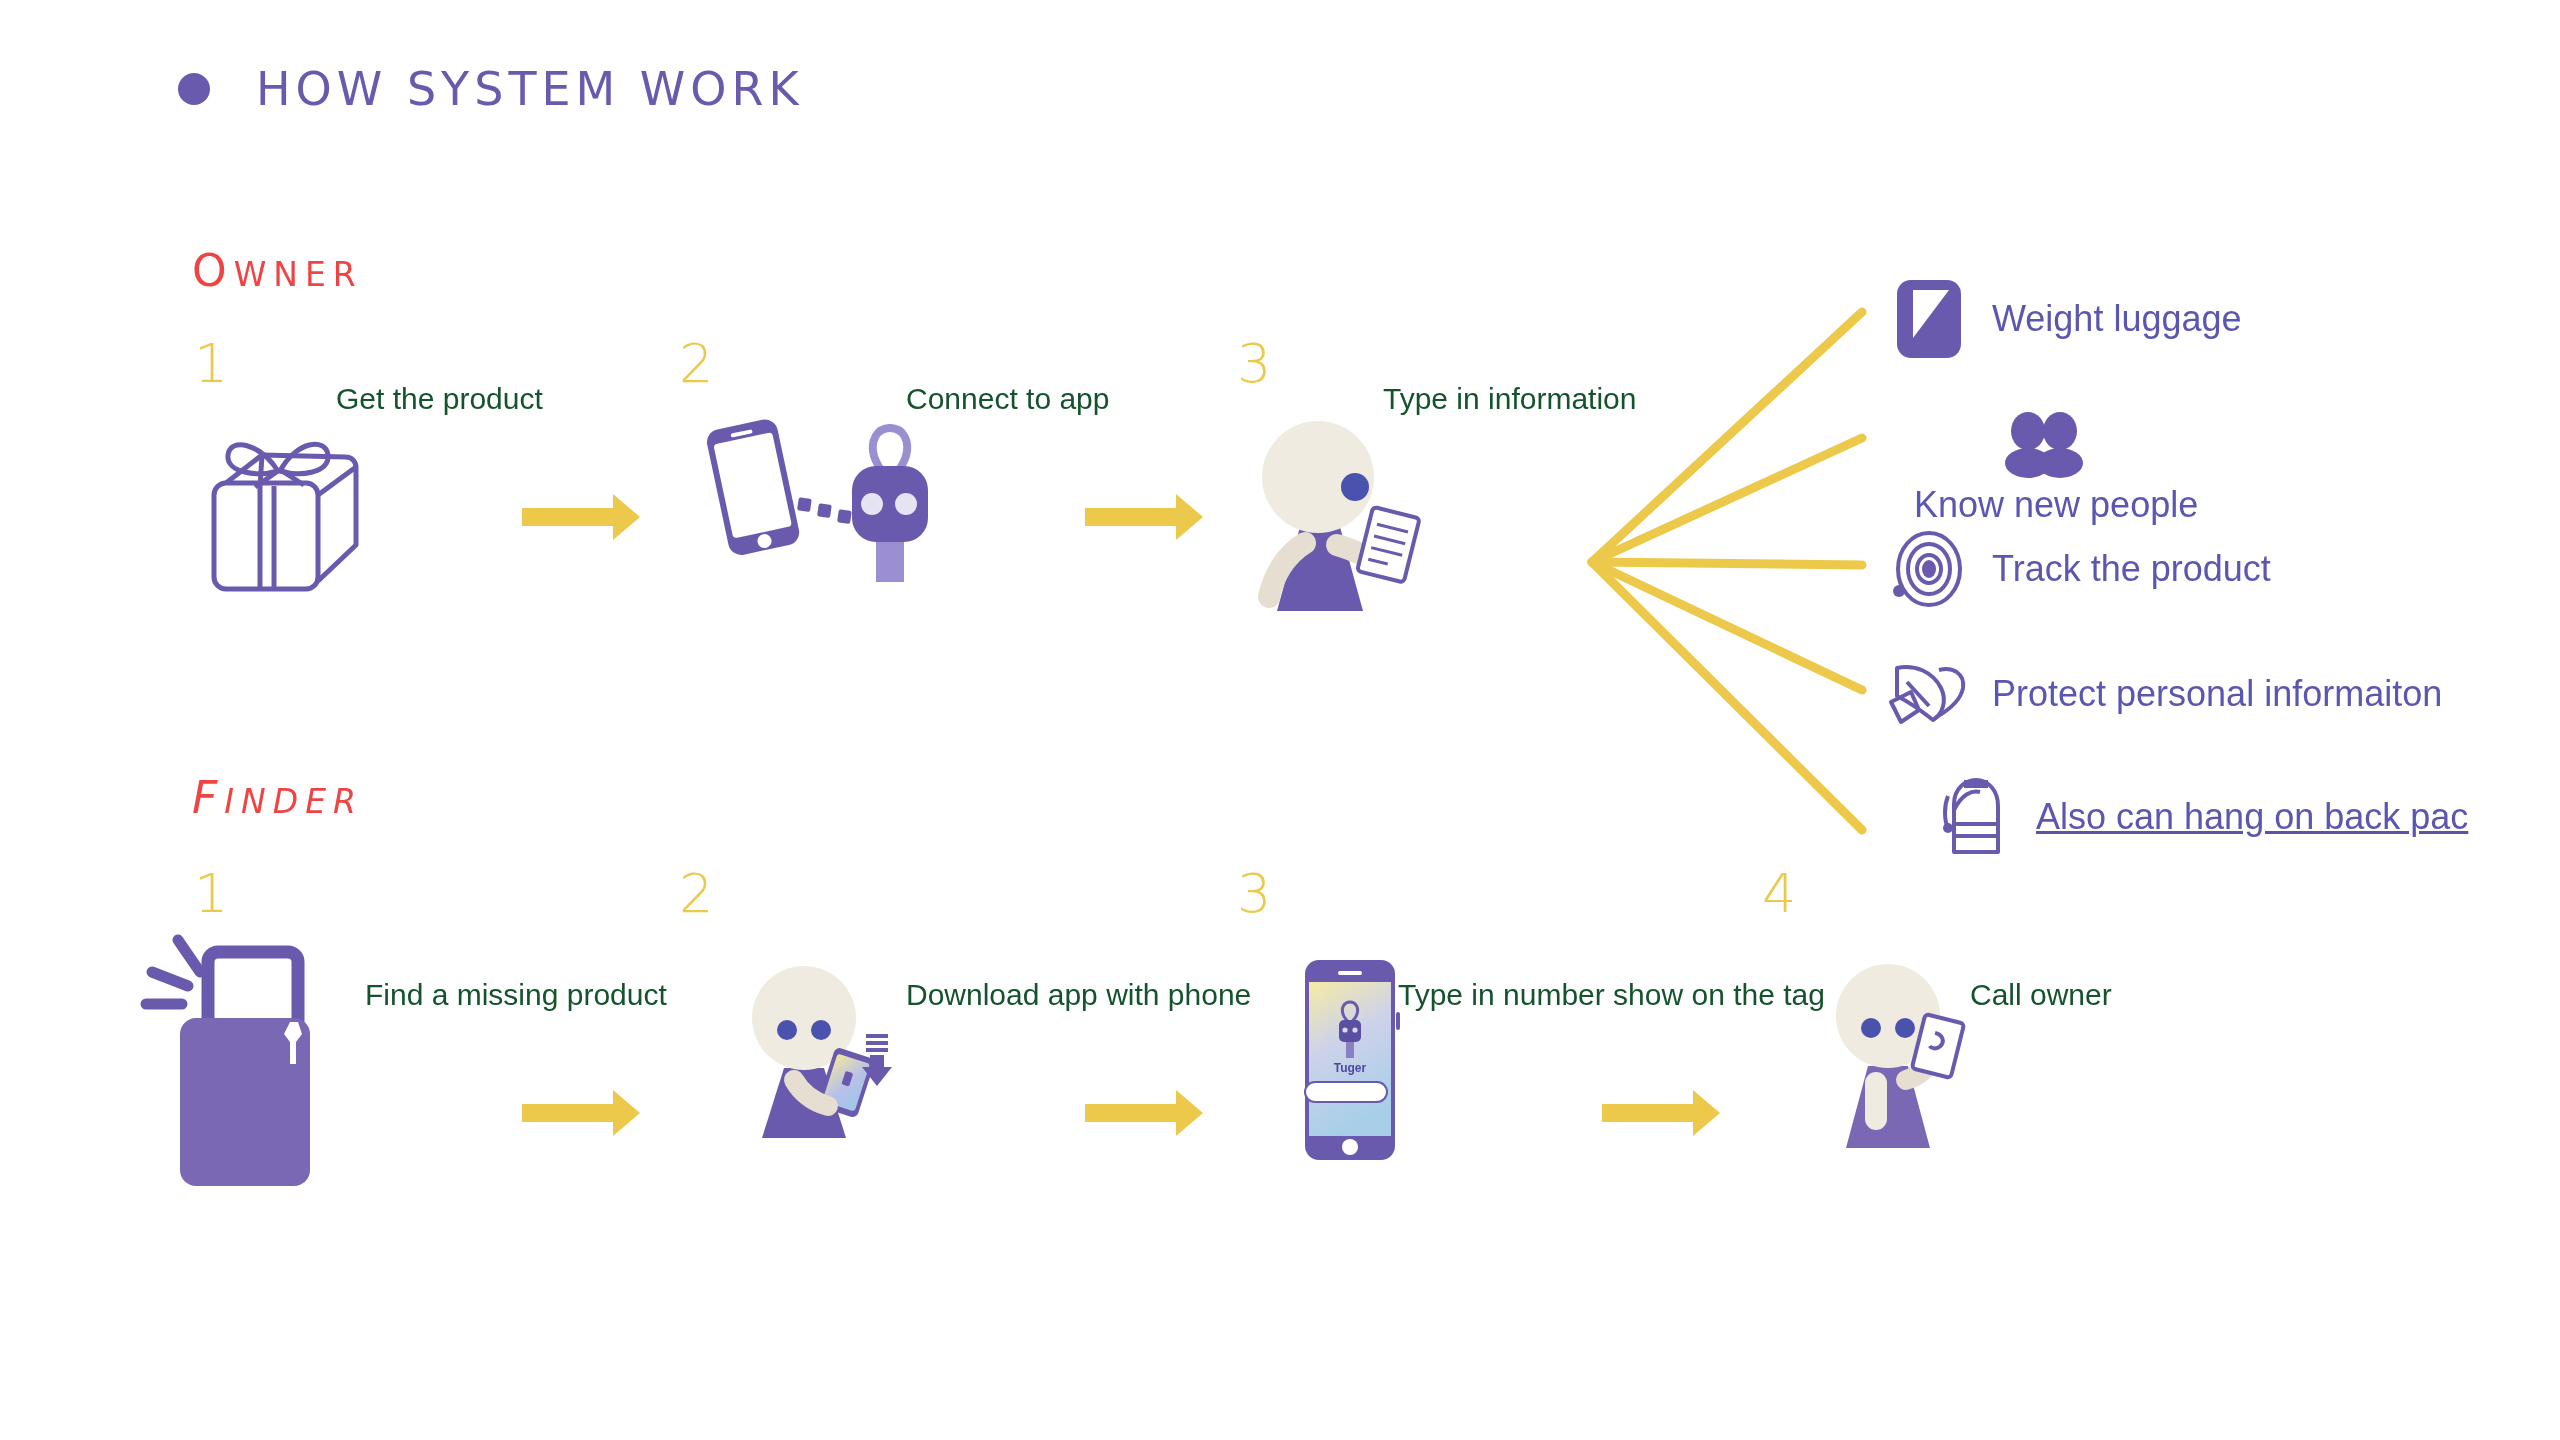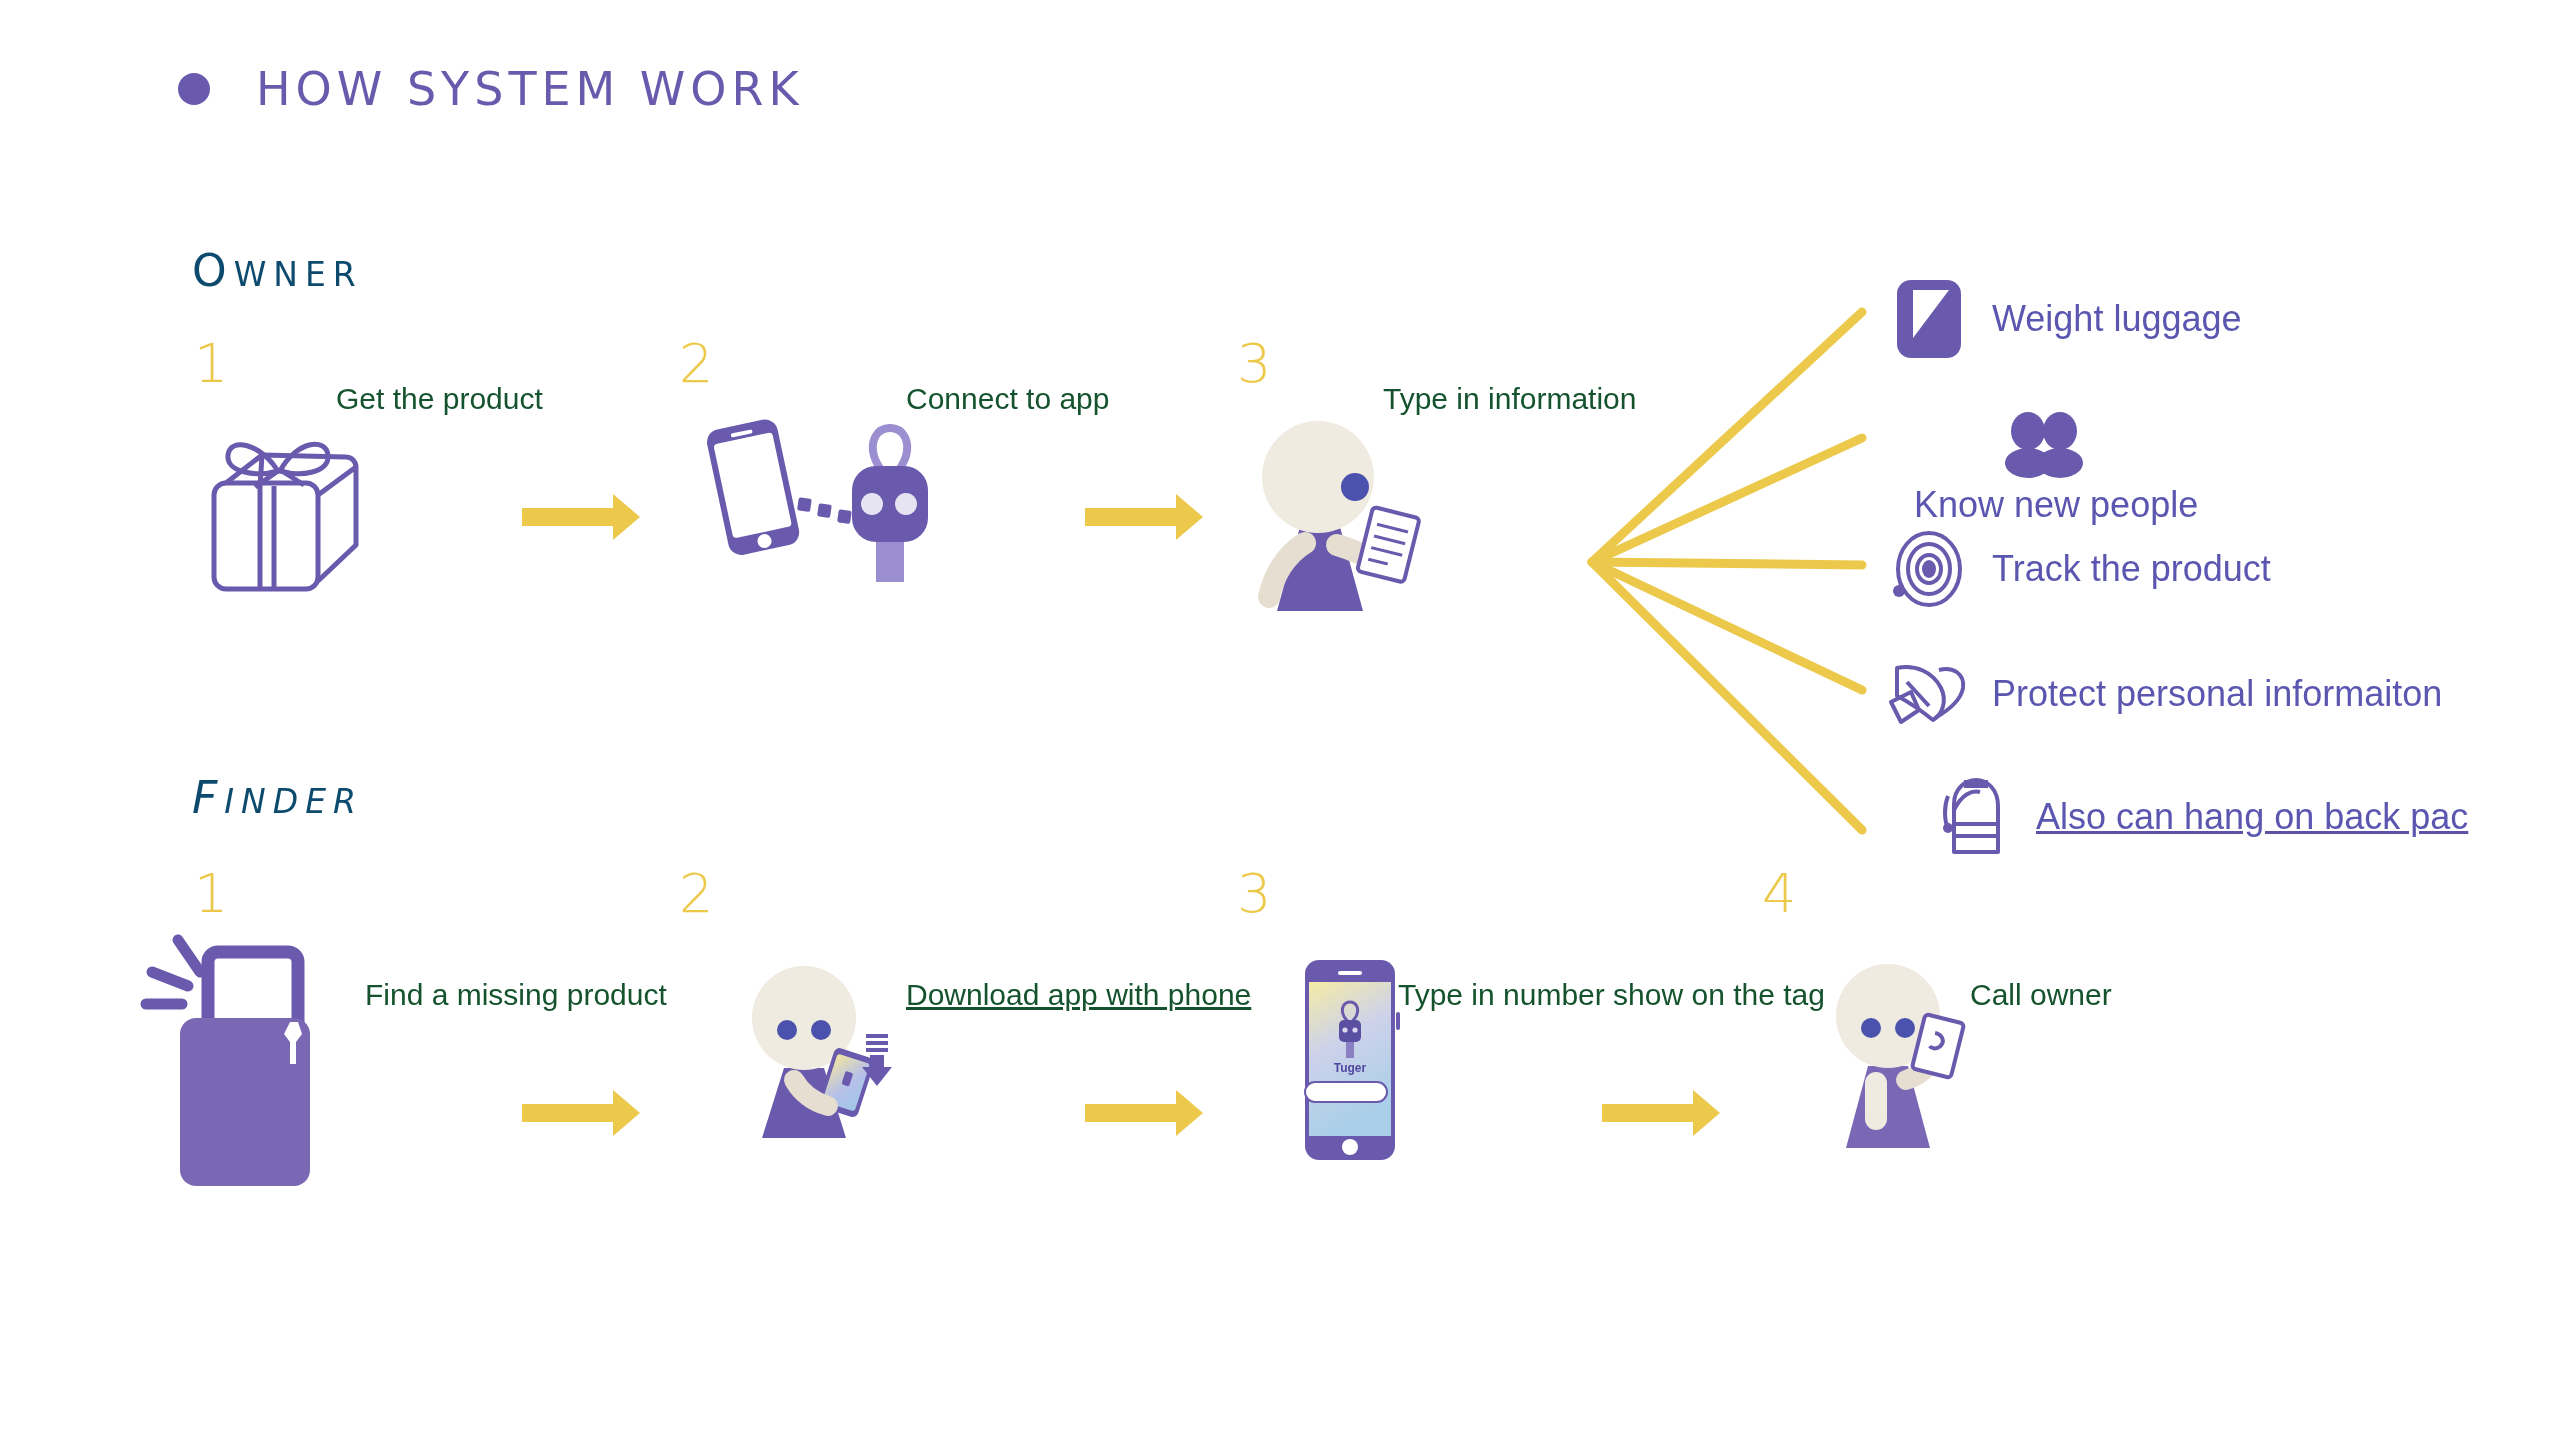--- a/index.html
+++ b/index.html
@@ -6,21 +6,21 @@
   body{width:2560px;height:1440px;position:relative;overflow:hidden;
        font-family:"Liberation Sans",sans-serif;color:#5f51a6;}
 
   
   .header{position:absolute;left:178px;top:62px;display:flex;align-items:center;}
   .header .dot{width:32px;height:32px;border-radius:50%;background:#6a5aad;}
   .header .title{margin-left:46px;font-size:46px;letter-spacing:5px;
                  font-weight:400;color:#6a5aad;font-family:"DejaVu Sans",sans-serif;}
 
   
-  .sec-head{position:absolute;color:#0c4a6e;font-family:"DejaVu Sans",sans-serif;
+  .sec-head{position:absolute;color:#ef4444;font-family:"DejaVu Sans",sans-serif;
             font-weight:400;letter-spacing:7px;white-space:nowrap;}
   .sec-head .cap{font-size:44px;}
   .sec-head .rest{font-size:33px;}
 
   
   .stepnum{position:absolute;font-size:54px;color:#ecc94b;font-weight:300;
            font-family:"DejaVu Sans",sans-serif;line-height:1;}
 
   
   .caption{position:absolute;font-size:30px;color:#14532d;white-space:nowrap;
@@ -207,21 +207,21 @@
 <div class="sec-head" style="left:192px;top:772px;font-style:italic;">
   <span class="cap">F</span><span class="rest">INDER</span>
 </div>
 
 <div class="stepnum" style="left:194px;top:867px;">1</div>
 <div class="stepnum" style="left:679px;top:867px;">2</div>
 <div class="stepnum" style="left:1237px;top:867px;">3</div>
 <div class="stepnum" style="left:1762px;top:867px;">4</div>
 
 <div class="caption" style="left:341px;top:978px;margin-left:24px;">Find a missing product</div>
-<div class="caption" style="left:906px;top:978px;text-decoration:underline;">Download app with phone</div>
+<div class="caption" style="left:906px;top:978px;">Download app with phone</div>
 <div class="caption" style="left:1398px;top:978px;">Type in number show on the tag</div>
 <div class="caption" style="left:1970px;top:978px;">Call owner</div>
 
 <div style="position:absolute;left:140px;top:930px;">
   <svg width="210" height="250" viewBox="0 0 210 250">
     <g stroke="#6a5aad" stroke-width="11" stroke-linecap="round">
       <line x1="38" y1="10" x2="60" y2="42"></line>
       <line x1="12" y1="42" x2="48" y2="56"></line>
       <line x1="6" y1="74" x2="42" y2="74"></line>
     </g>

